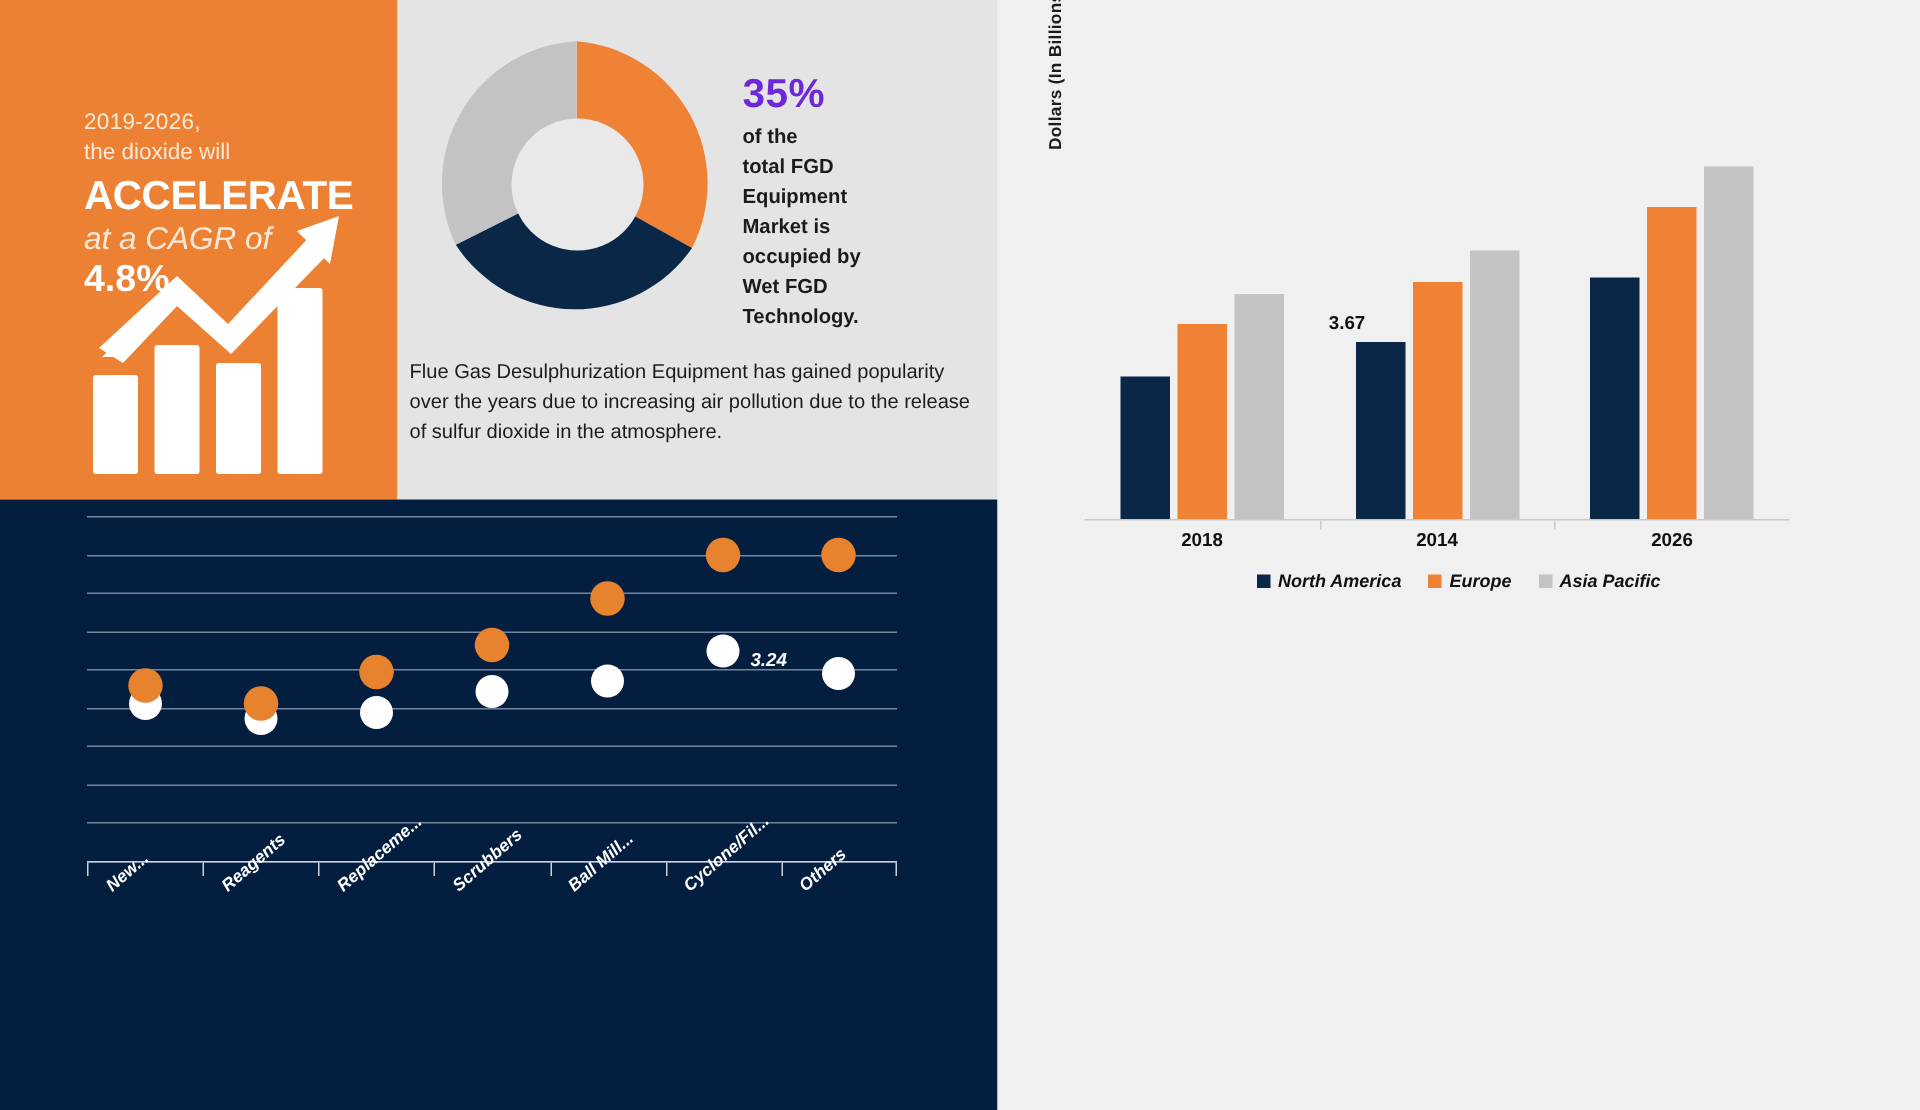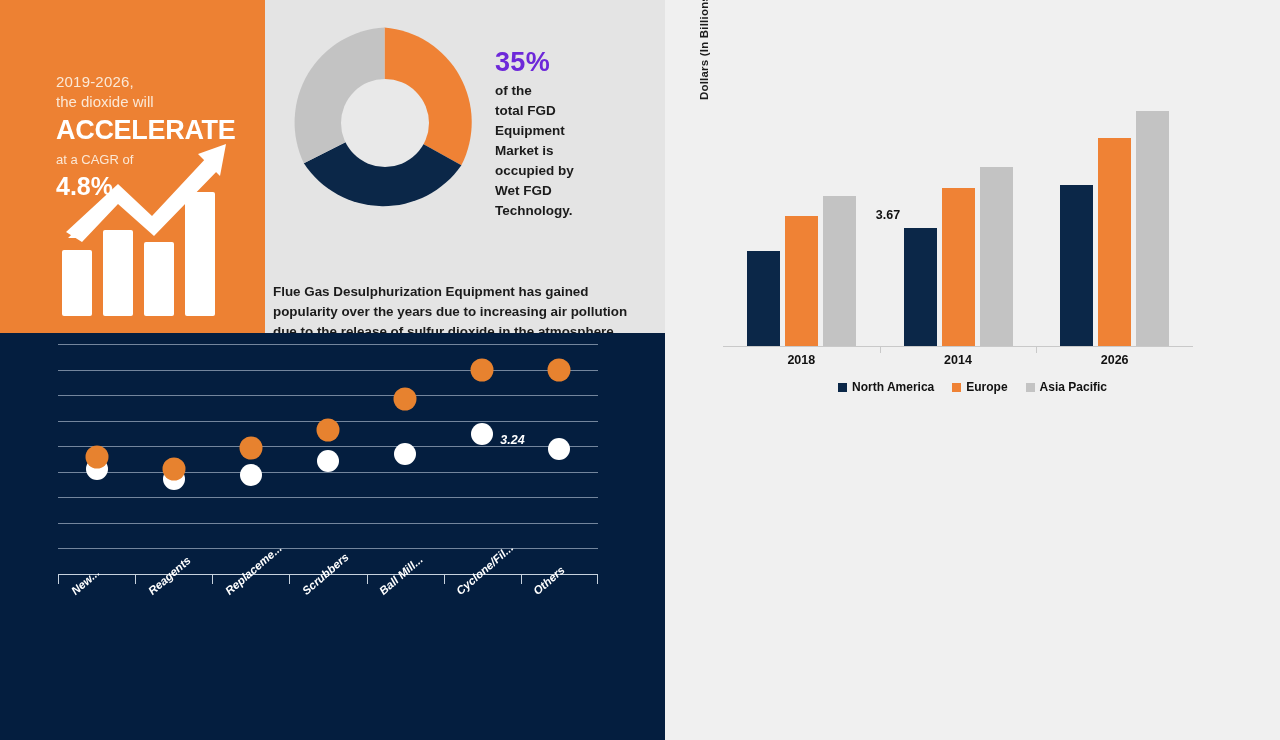--- a/index.html
+++ b/index.html
@@ -17,40 +17,40 @@
 
   
   .accel-panel {
     position:absolute; left:0; top:0; width:265px; height:333px;
     background:#ed8133; overflow:hidden;
   }
   .accel-text { position:absolute; left:56px; top:52px; width:200px; color:#fdf6ee;margin-top:20px; }
   .accel-years { font-size:15px; line-height:20px; letter-spacing:.2px; color:#fbe8d6; }
   .accel-sub   { font-size:15px; line-height:20px; color:#fbe8d6; }
   .accel-big   { font-size:27px; font-weight:bold; line-height:34px; letter-spacing:-.3px; color:#ffffff; margin-top:1px; }
-  .accel-cagr  { font-size:13px; line-height:22px; color:#fbe8d6; margin-top:2px; }
+  .accel-cagr  { font-size:21px; line-height:22px; color:#fbe8d6; margin-top:2px;font-style:italic; }
   .accel-pct   { font-size:25px; font-weight:bold; line-height:30px; color:#ffffff; }
   .accel-art   { position:absolute; left:58px; top:120px; width:190px; height:200px; }
 
   
   .donut-panel {
     position:absolute; left:265px; top:0; width:400px; height:333px;
     background:#e4e4e4;
   }
   .donut-wrap { position:absolute; left:22px; top:25px; width:195px; height:195px; }
   .donut-hole {
     position:absolute; left:50%; top:50%; transform:translate(-50%,-50%);
     width:88px; height:88px; border-radius:50%; background:#e9e9e9;
   }
   .donut-stat { position:absolute; left:230px; top:46px; width:160px; }
   .donut-pct  { font-size:27px; font-weight:bold; color:#6d28d9; line-height:32px; letter-spacing:.3px; }
   .donut-desc { font-size:13.5px; font-weight:bold; color:#1b1b1b; line-height:20px; margin-top:3px; }
   .donut-note {
     position:absolute; left:8px; top:238px; width:380px;
-    font-size:13.4px; font-weight:bold; color:#1b1b1b; line-height:20px;margin-top:44px;
+    font-size:13.4px; font-weight:normal; color:#1b1b1b; line-height:20px;
   }
 
   
   .navy-panel {
     position:absolute; left:0; top:333px; width:665px; height:407px;
     background:#041e3f;
   }
 
   
   .dot-chart { position:absolute; left:58px; top:11px; width:540px; height:230px;font-style:italic; }
@@ -105,21 +105,21 @@
     transform:translateX(-50%); white-space:nowrap;
   }
   .xcat {
     position:absolute; top:353px; font-size:12.5px; font-weight:bold; color:#111;
     transform:translateX(-50%); white-space:nowrap;
   }
   .bar-legend {
     position:absolute; left:0; top:380px; width:615px;
     display:flex; justify-content:center; gap:18px; align-items:center;
   }
-  .bar-legend .li { display:flex; align-items:center; gap:5px; font-size:12px; font-weight:bold; color:#111; }
+  .bar-legend .li { display:flex; align-items:center; gap:5px; font-size:12px; font-weight:bold; color:#111;font-style:italic; }
   .bar-legend .sw { width:9px; height:9px; display:inline-block; }
 </style>
 </head>
 <body>
 
 <div id="root">
 
   <div class="left-col">
 
     <div class="accel-panel">
@@ -229,21 +229,21 @@
       <div class="plot" id="barPlot">
           <div class="bar" style="left: 23.8333px; width: 33px; height: 94.99px; background: rgb(11, 39, 72);"></div>
           <div class="bar" style="left: 180.5px; width: 33px; height: 118.174px; background: rgb(11, 39, 72);"></div>
           <div class="bar" style="left: 337.167px; width: 33px; height: 161px; background: rgb(11, 39, 72);"></div>
           <div class="bar" style="left: 61.8333px; width: 33px; height: 130.41px; background: rgb(239, 130, 53);"></div>
           <div class="bar" style="left: 218.5px; width: 33px; height: 157.78px; background: rgb(239, 130, 53);"></div>
           <div class="bar" style="left: 375.167px; width: 33px; height: 207.69px; background: rgb(239, 130, 53);"></div>
           <div class="bar" style="left: 99.8333px; width: 33px; height: 149.73px; background: rgb(195, 195, 195);"></div>
           <div class="bar" style="left: 256.5px; width: 33px; height: 178.71px; background: rgb(195, 195, 195);"></div>
           <div class="bar" style="left: 413.167px; width: 33px; height: 235.06px; background: rgb(195, 195, 195);"></div>
-          <div class="bar-label" style="left: 165px; bottom: 124.174px;">3.67</div>
+          <div class="bar-label" style="left: 175px; bottom: 124.174px;">3.67</div>
         </div>
       <div class="baseline" id="barBaseline">
           <div class="baseline-tick" style="left: 156.667px;"></div>
           <div class="baseline-tick" style="left: 313.333px;"></div>
         </div>
       <div id="barCats">
           <div class="xcat" style="left: 136.333px;">2018</div>
           <div class="xcat" style="left: 293px;">2014</div>
           <div class="xcat" style="left: 449.667px;">2026</div>
         </div>

